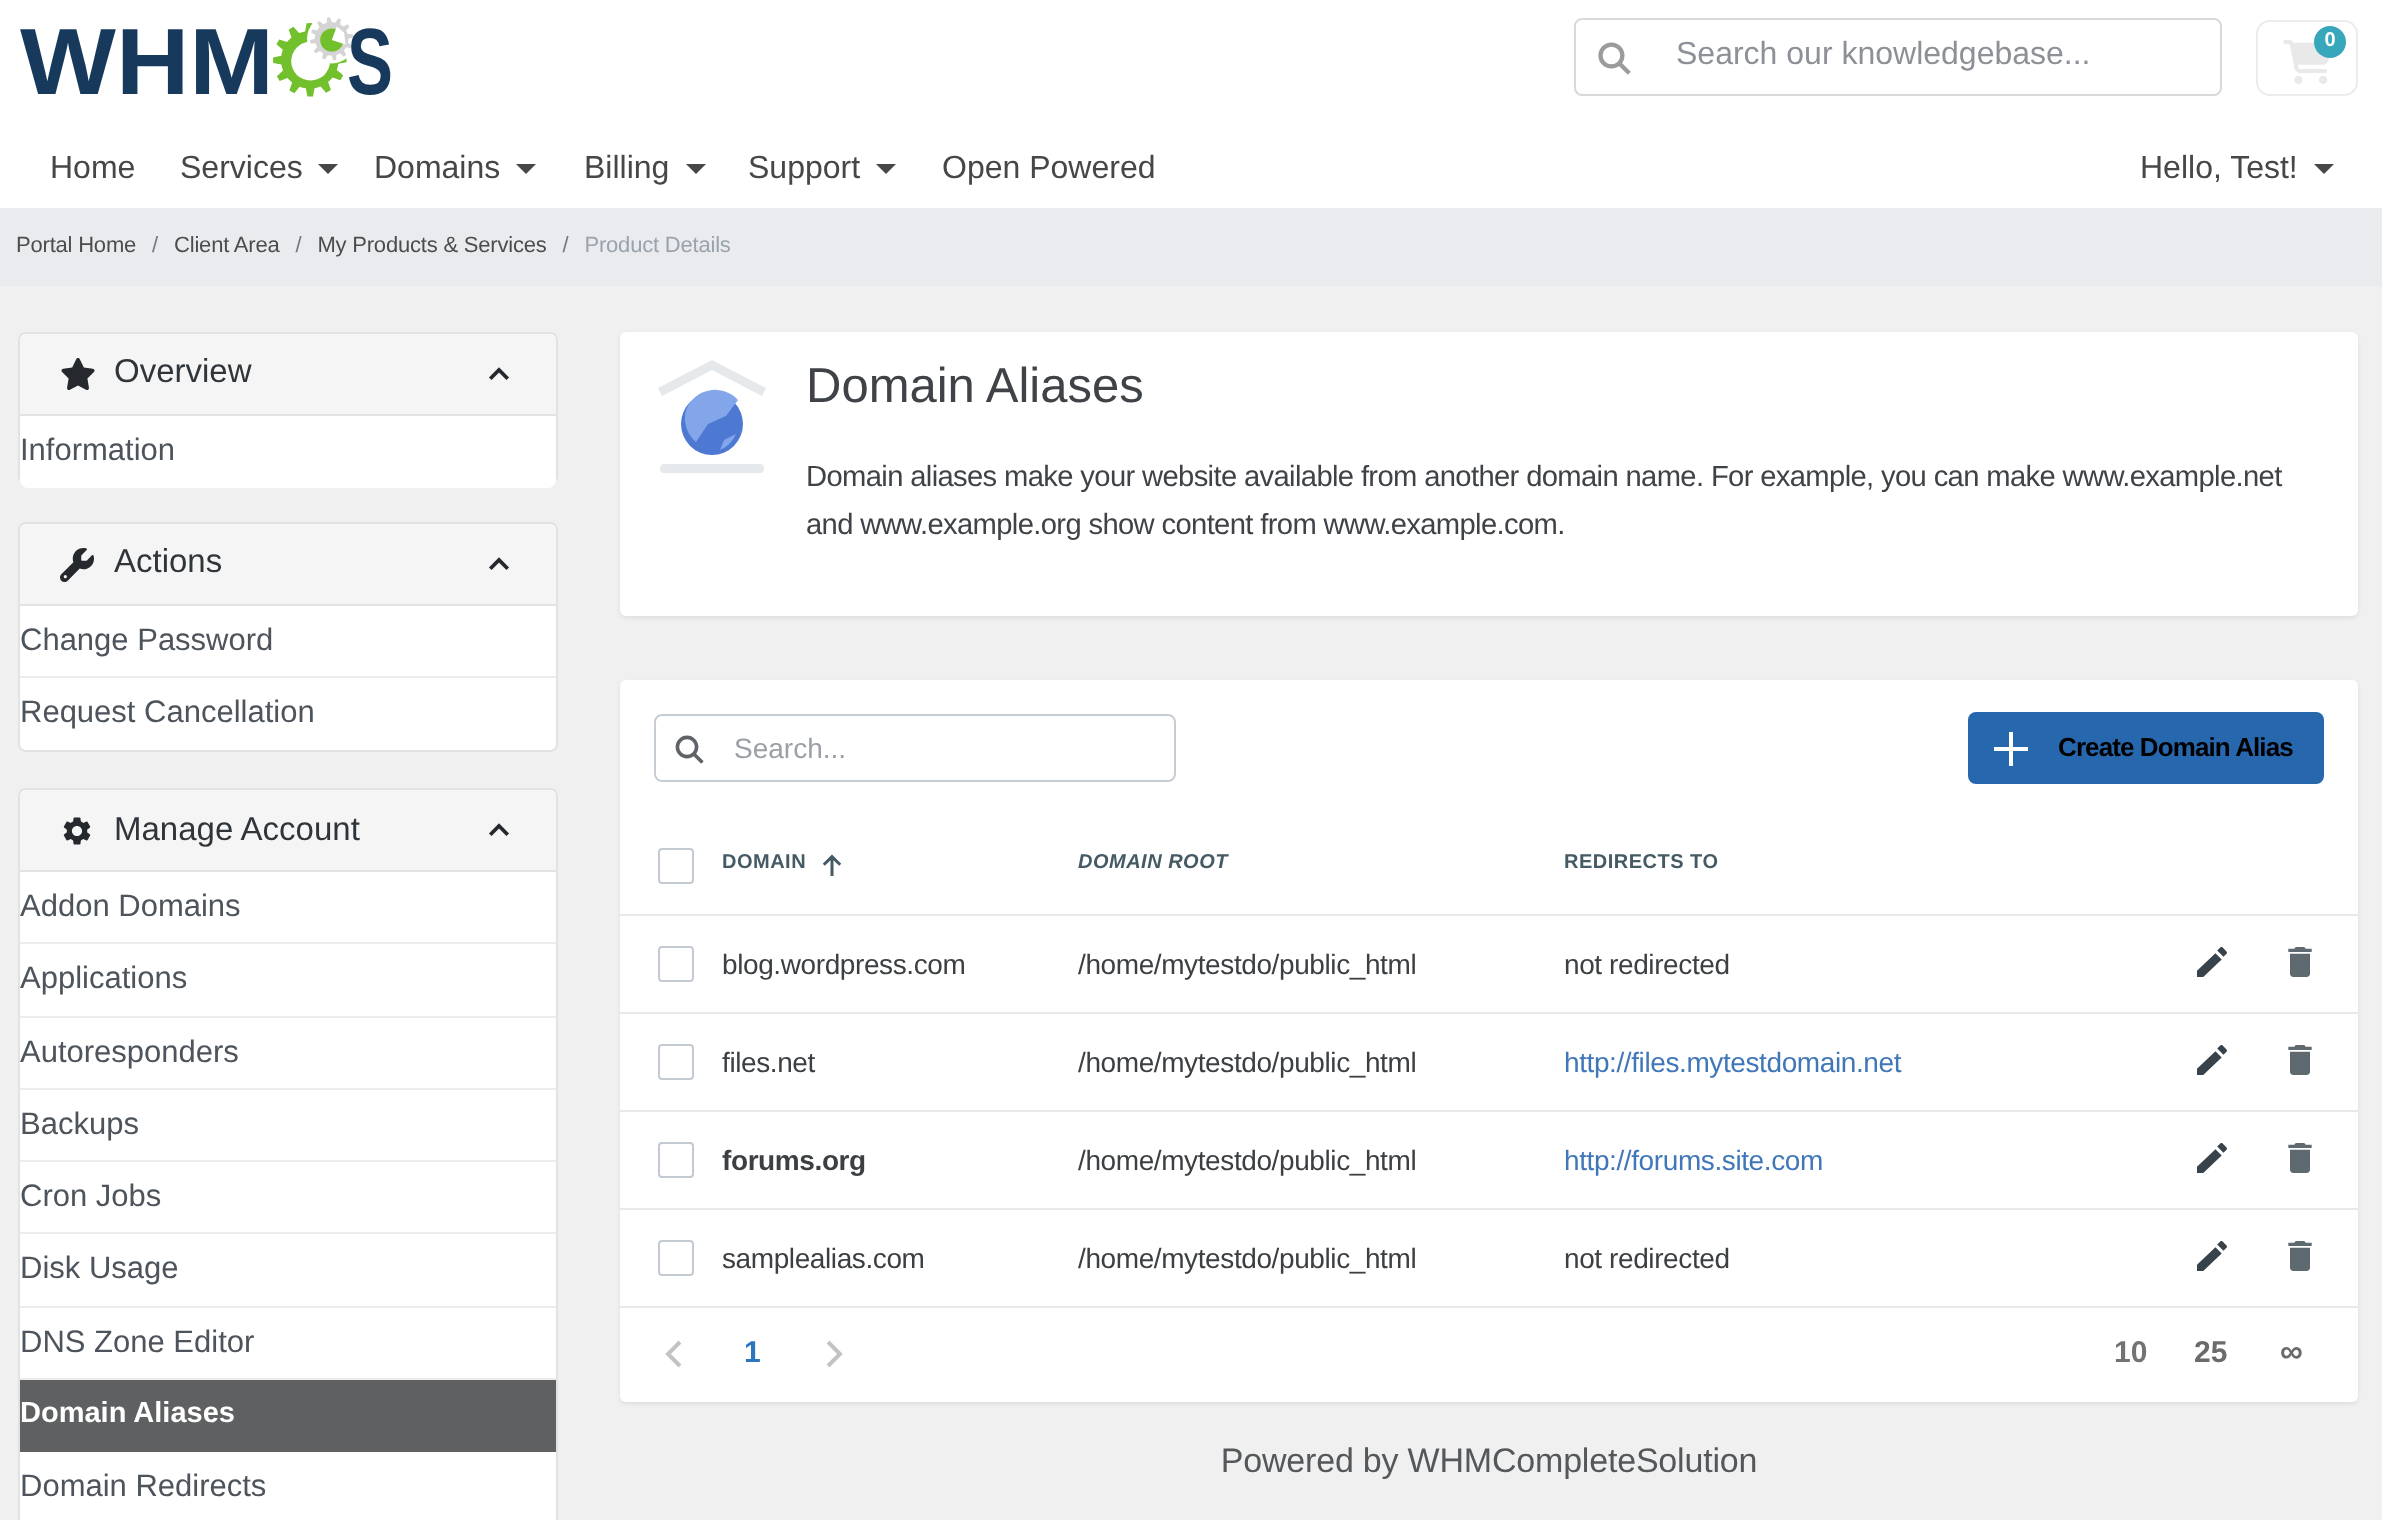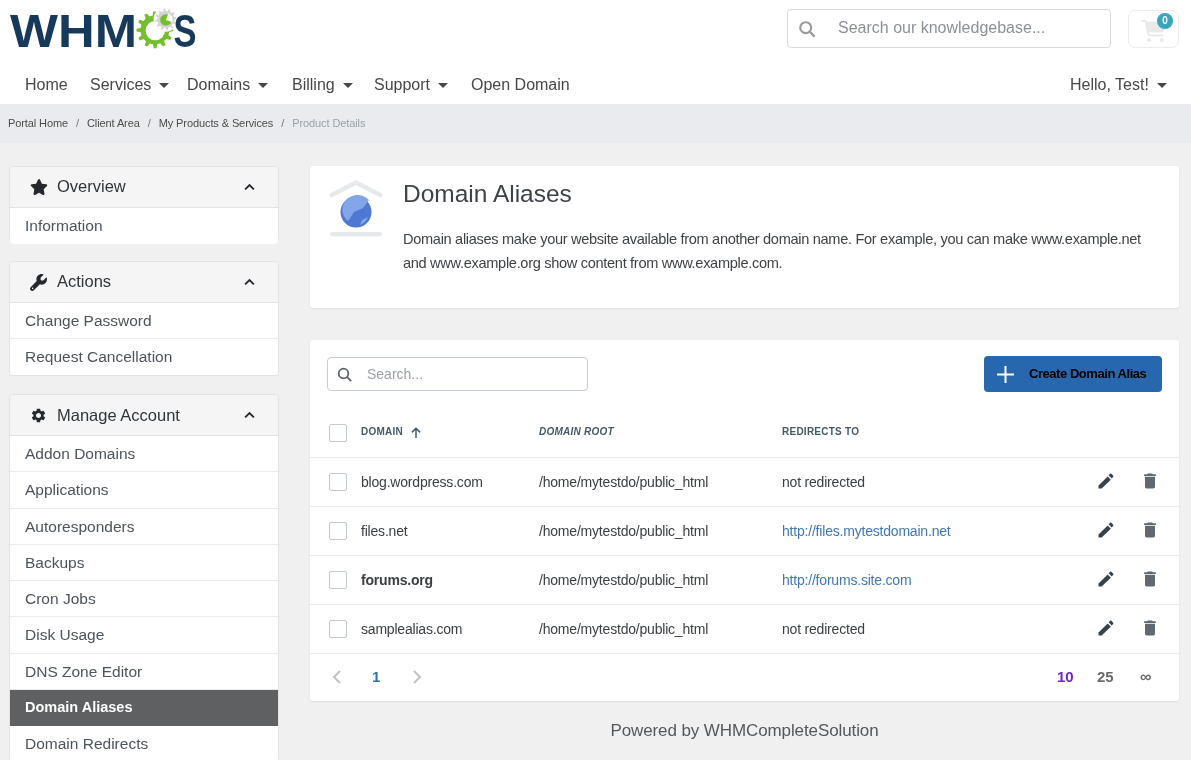--- a/index.html
+++ b/index.html
@@ -31,21 +31,21 @@
 #crumbs .last { color:#9aa2ab; }
 
 
 .spanel { position:absolute; left:9px; width:270px; background:#fff; border:1px solid #e2e2e2;
   border-radius:4px; }
 .sphead { height:41px; background:#f5f5f5; border-bottom:1px solid #e2e2e2;
   border-radius:4px 4px 0 0; position:relative; }
 .sphead .ttl { position:absolute; left:47px; top:10.5px; font-size:16.5px; color:#30353a; }
 .sphead .icon { position:absolute; left:20px; top:12px; }
 .sphead .chev { position:absolute; right:21px; top:13px; }
-.sitem { height:36.3px; line-height:35.3px; padding-left:15px; font-size:15.5px; color:#4d545b;
+.sitem { height:36.3px; line-height:35.3px; font-size:15.5px; color:#4d545b;
   border-bottom:1px solid #ececec; background:#fff; }
 .sitem:last-child { border-bottom:none; border-radius:0 0 4px 4px; }
 .sitem.active { background:#5e6062; color:#fff; font-weight:bold; font-size:14.5px; border-bottom-color:#5e6062; }
 
 
 .mpanel { position:absolute; left:310px; width:869px; background:#fff; border-radius:3px;
   box-shadow:0 1px 2px rgba(0,0,0,0.08); }
 #panel1 { top:166px; height:142px; }
 #p1title { position:absolute; left:93px; top:14px; font-size:24.5px; color:#3f4347; }
 #p1desc { position:absolute; left:93px; top:61px; font-size:14.6px; color:#3f4347; line-height:24px; white-space:nowrap; letter-spacing:-0.32px; }
@@ -111,21 +111,21 @@
       <path fill="#e9e9e9" d="M0 24C0 10.7 10.7 0 24 0H69.5c22 0 41.5 12.8 50.6 32h411c26.3 0 45.5 25 38.6 50.4l-41 152.3c-8.5 31.4-37 53.3-69.5 53.3H170.7l5.4 28.5c2.2 11.3 12.1 19.5 23.6 19.5H488c13.3 0 24 10.7 24 24s-10.7 24-24 24H199.7c-34.6 0-64.3-24.6-70.7-58.5L77.4 54.5c-.7-3.8-4-6.5-7.9-6.5H24C10.7 48 0 37.3 0 24zM128 464a48 48 0 1 1 96 0 48 48 0 1 1 -96 0zm336-48a48 48 0 1 1 0 96 48 48 0 1 1 0-96z"></path>
     </svg>
   </div>
   <div id="cartbadge">0</div>
   <div id="nav">
     <div class="navitem" style="left:25px;">Home</div>
     <div class="navitem" style="left:90px;text-align:center;">Services<span class="caret"></span></div>
     <div class="navitem" style="left:187px;">Domains<span class="caret"></span></div>
     <div class="navitem" style="left:292px;">Billing<span class="caret"></span></div>
     <div class="navitem" style="left:374px;">Support<span class="caret"></span></div>
-    <div class="navitem" style="left:471px;">Open Domain</div>
+    <div class="navitem" style="left:471px;">Open Powered</div>
     <div class="navitem" style="left:1070px;">Hello, Test!<span class="caret"></span></div>
   </div>
 </div>
 
 <div id="crumbbar">
   <div id="crumbs">Portal Home<span class="sep">/</span>Client Area<span class="sep">/</span>My Products &amp; Services<span class="sep">/</span><span class="last">Product Details</span></div>
 </div>
 
 <div class="spanel" style="top:165.5px; height:76px;">
   <div class="sphead">
@@ -263,19 +263,19 @@
   </div>
 
   <div id="pgrow">
     <svg class="pgchev" style="left:21px;" width="12" height="14" viewBox="0 0 12 14">
       <path d="M9 1 L3 7 L9 13" fill="none" stroke="#c3c3c3" stroke-width="2"></path>
     </svg>
     <div id="pg1">1</div>
     <svg class="pgchev" style="left:101px;" width="12" height="14" viewBox="0 0 12 14">
       <path d="M3 1 L9 7 L3 13" fill="none" stroke="#c3c3c3" stroke-width="2"></path>
     </svg>
-    <div class="pgsize" style="left:747px; color:#6d28d9;">10</div>
+    <div class="pgsize" style="left:747px; color:#737373;">10</div>
     <div class="pgsize" style="left:787px; color:#6b6b6b;">25</div>
     <div class="pgsize" style="left:830px; color:#6b6b6b; font-size:16px;">∞</div>
   </div>
 </div>
 
 <div id="footer">Powered by WHMCompleteSolution</div>
 
 </body></html>

